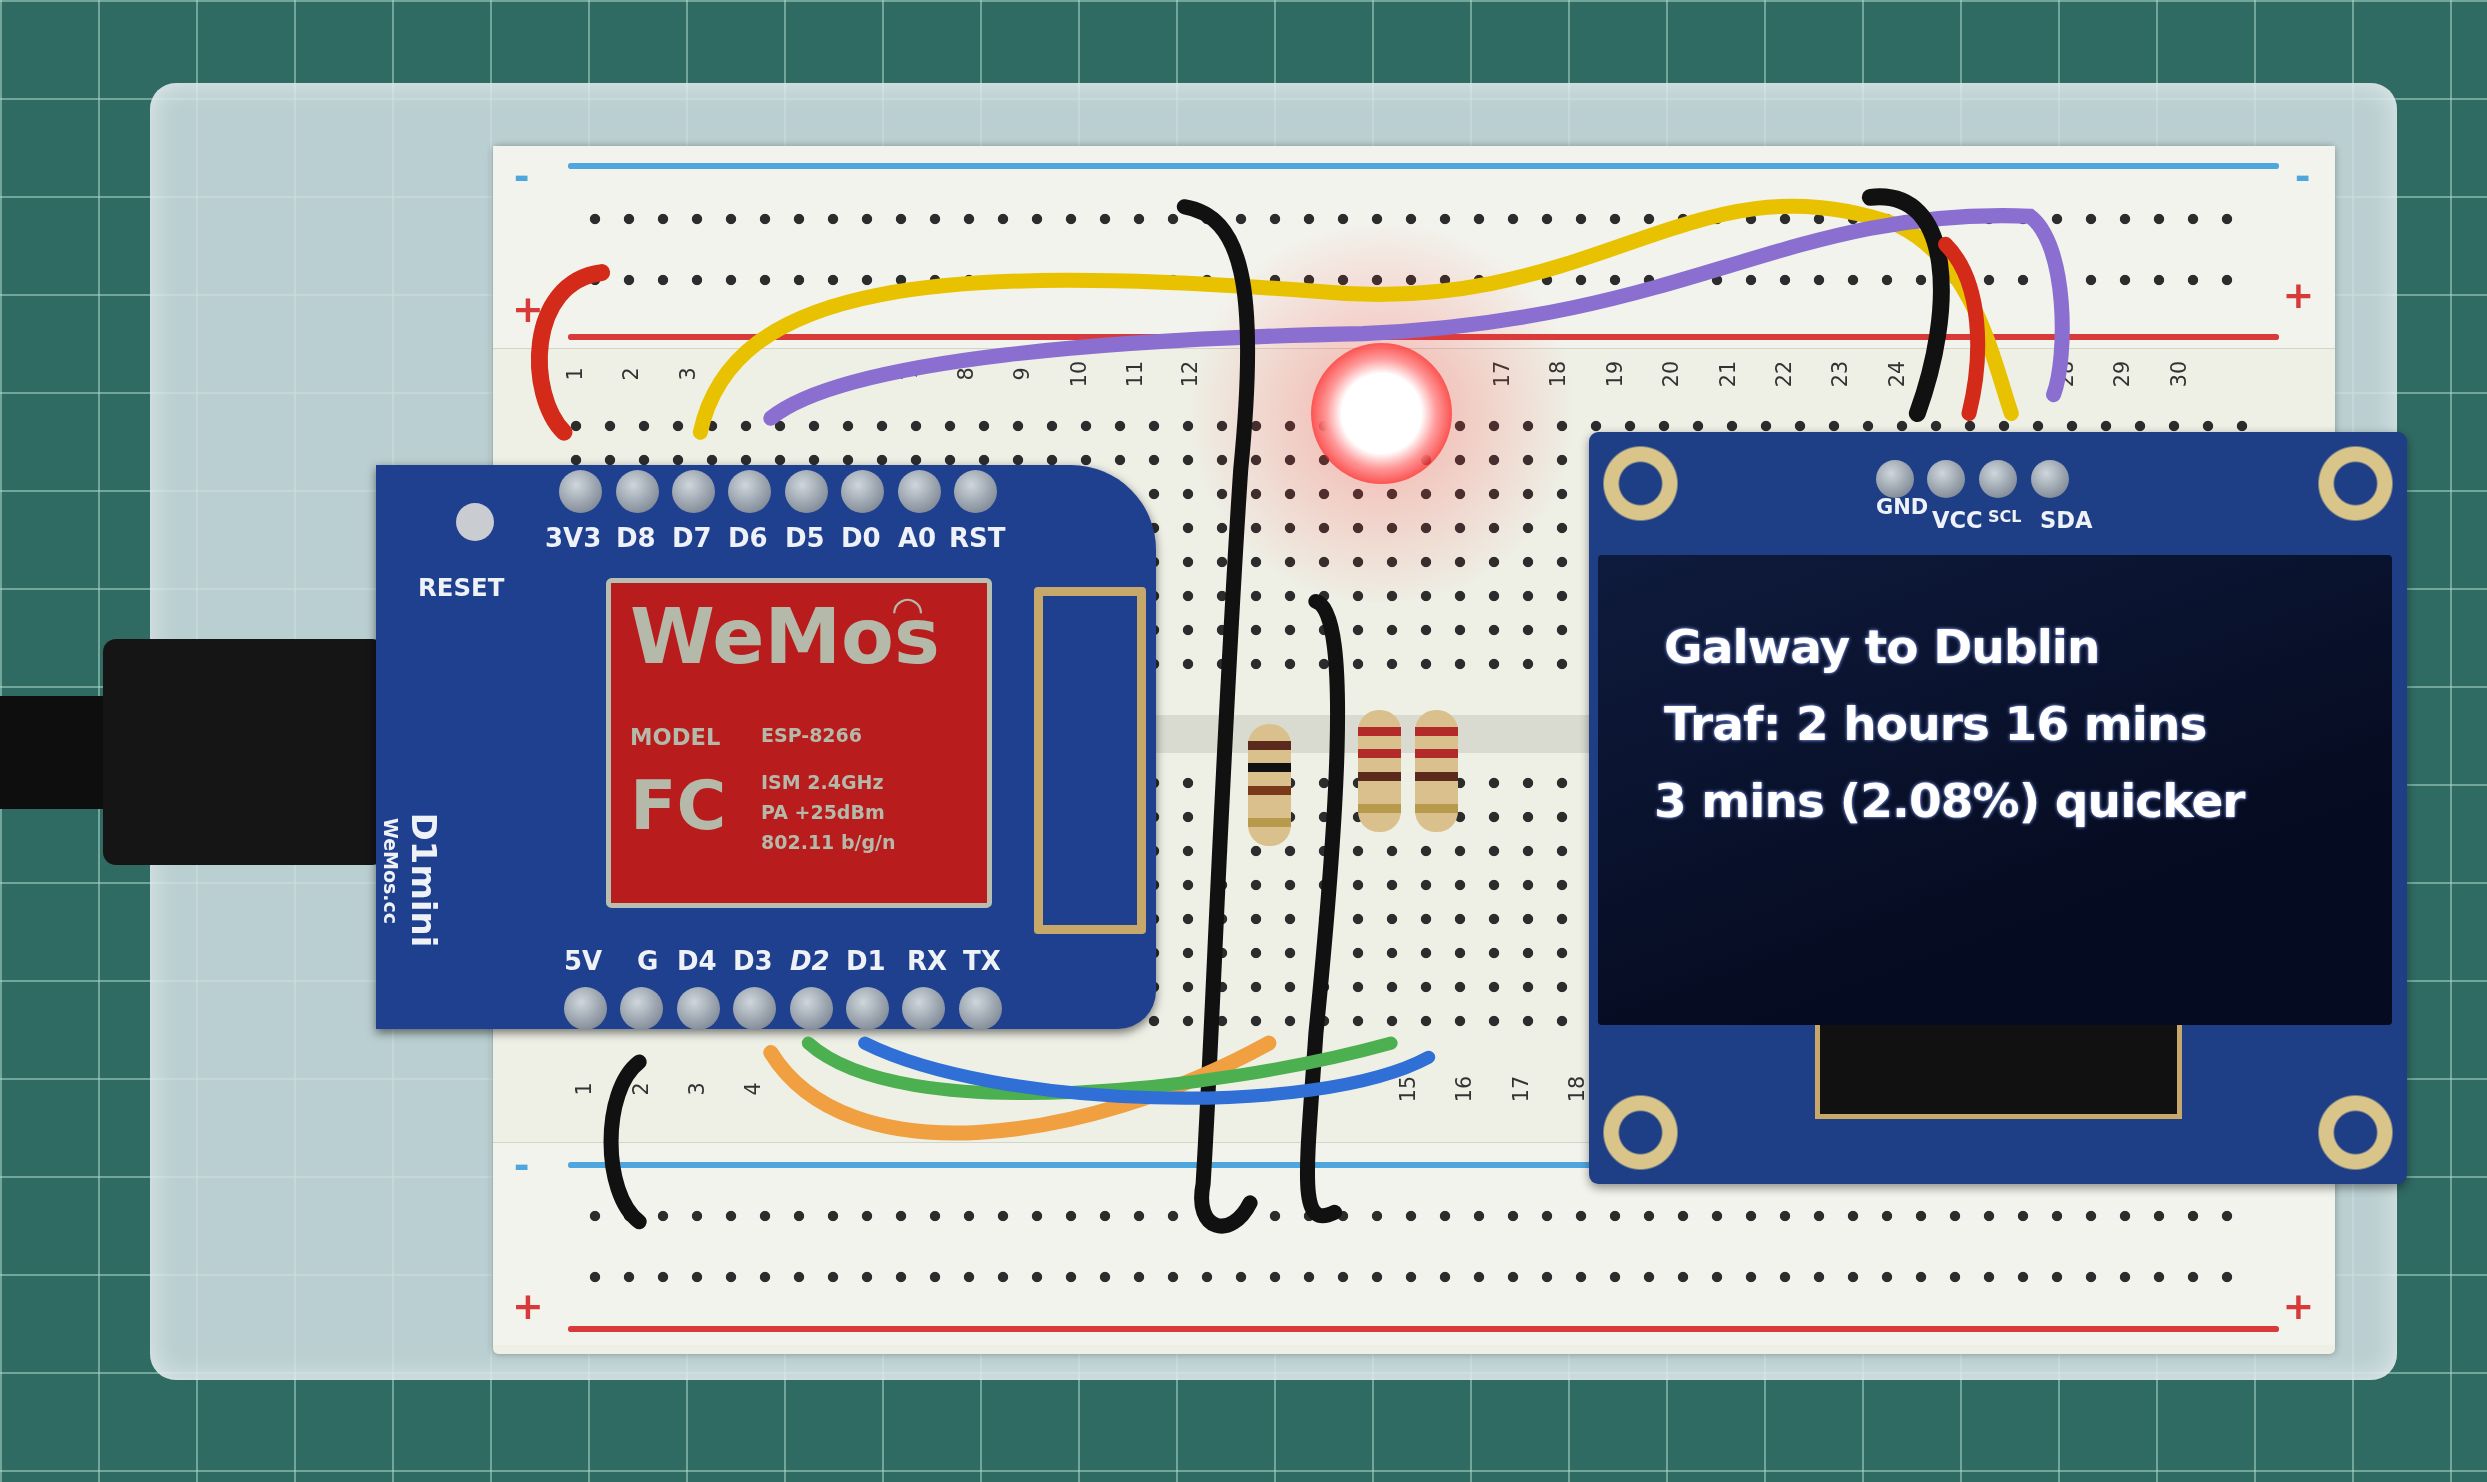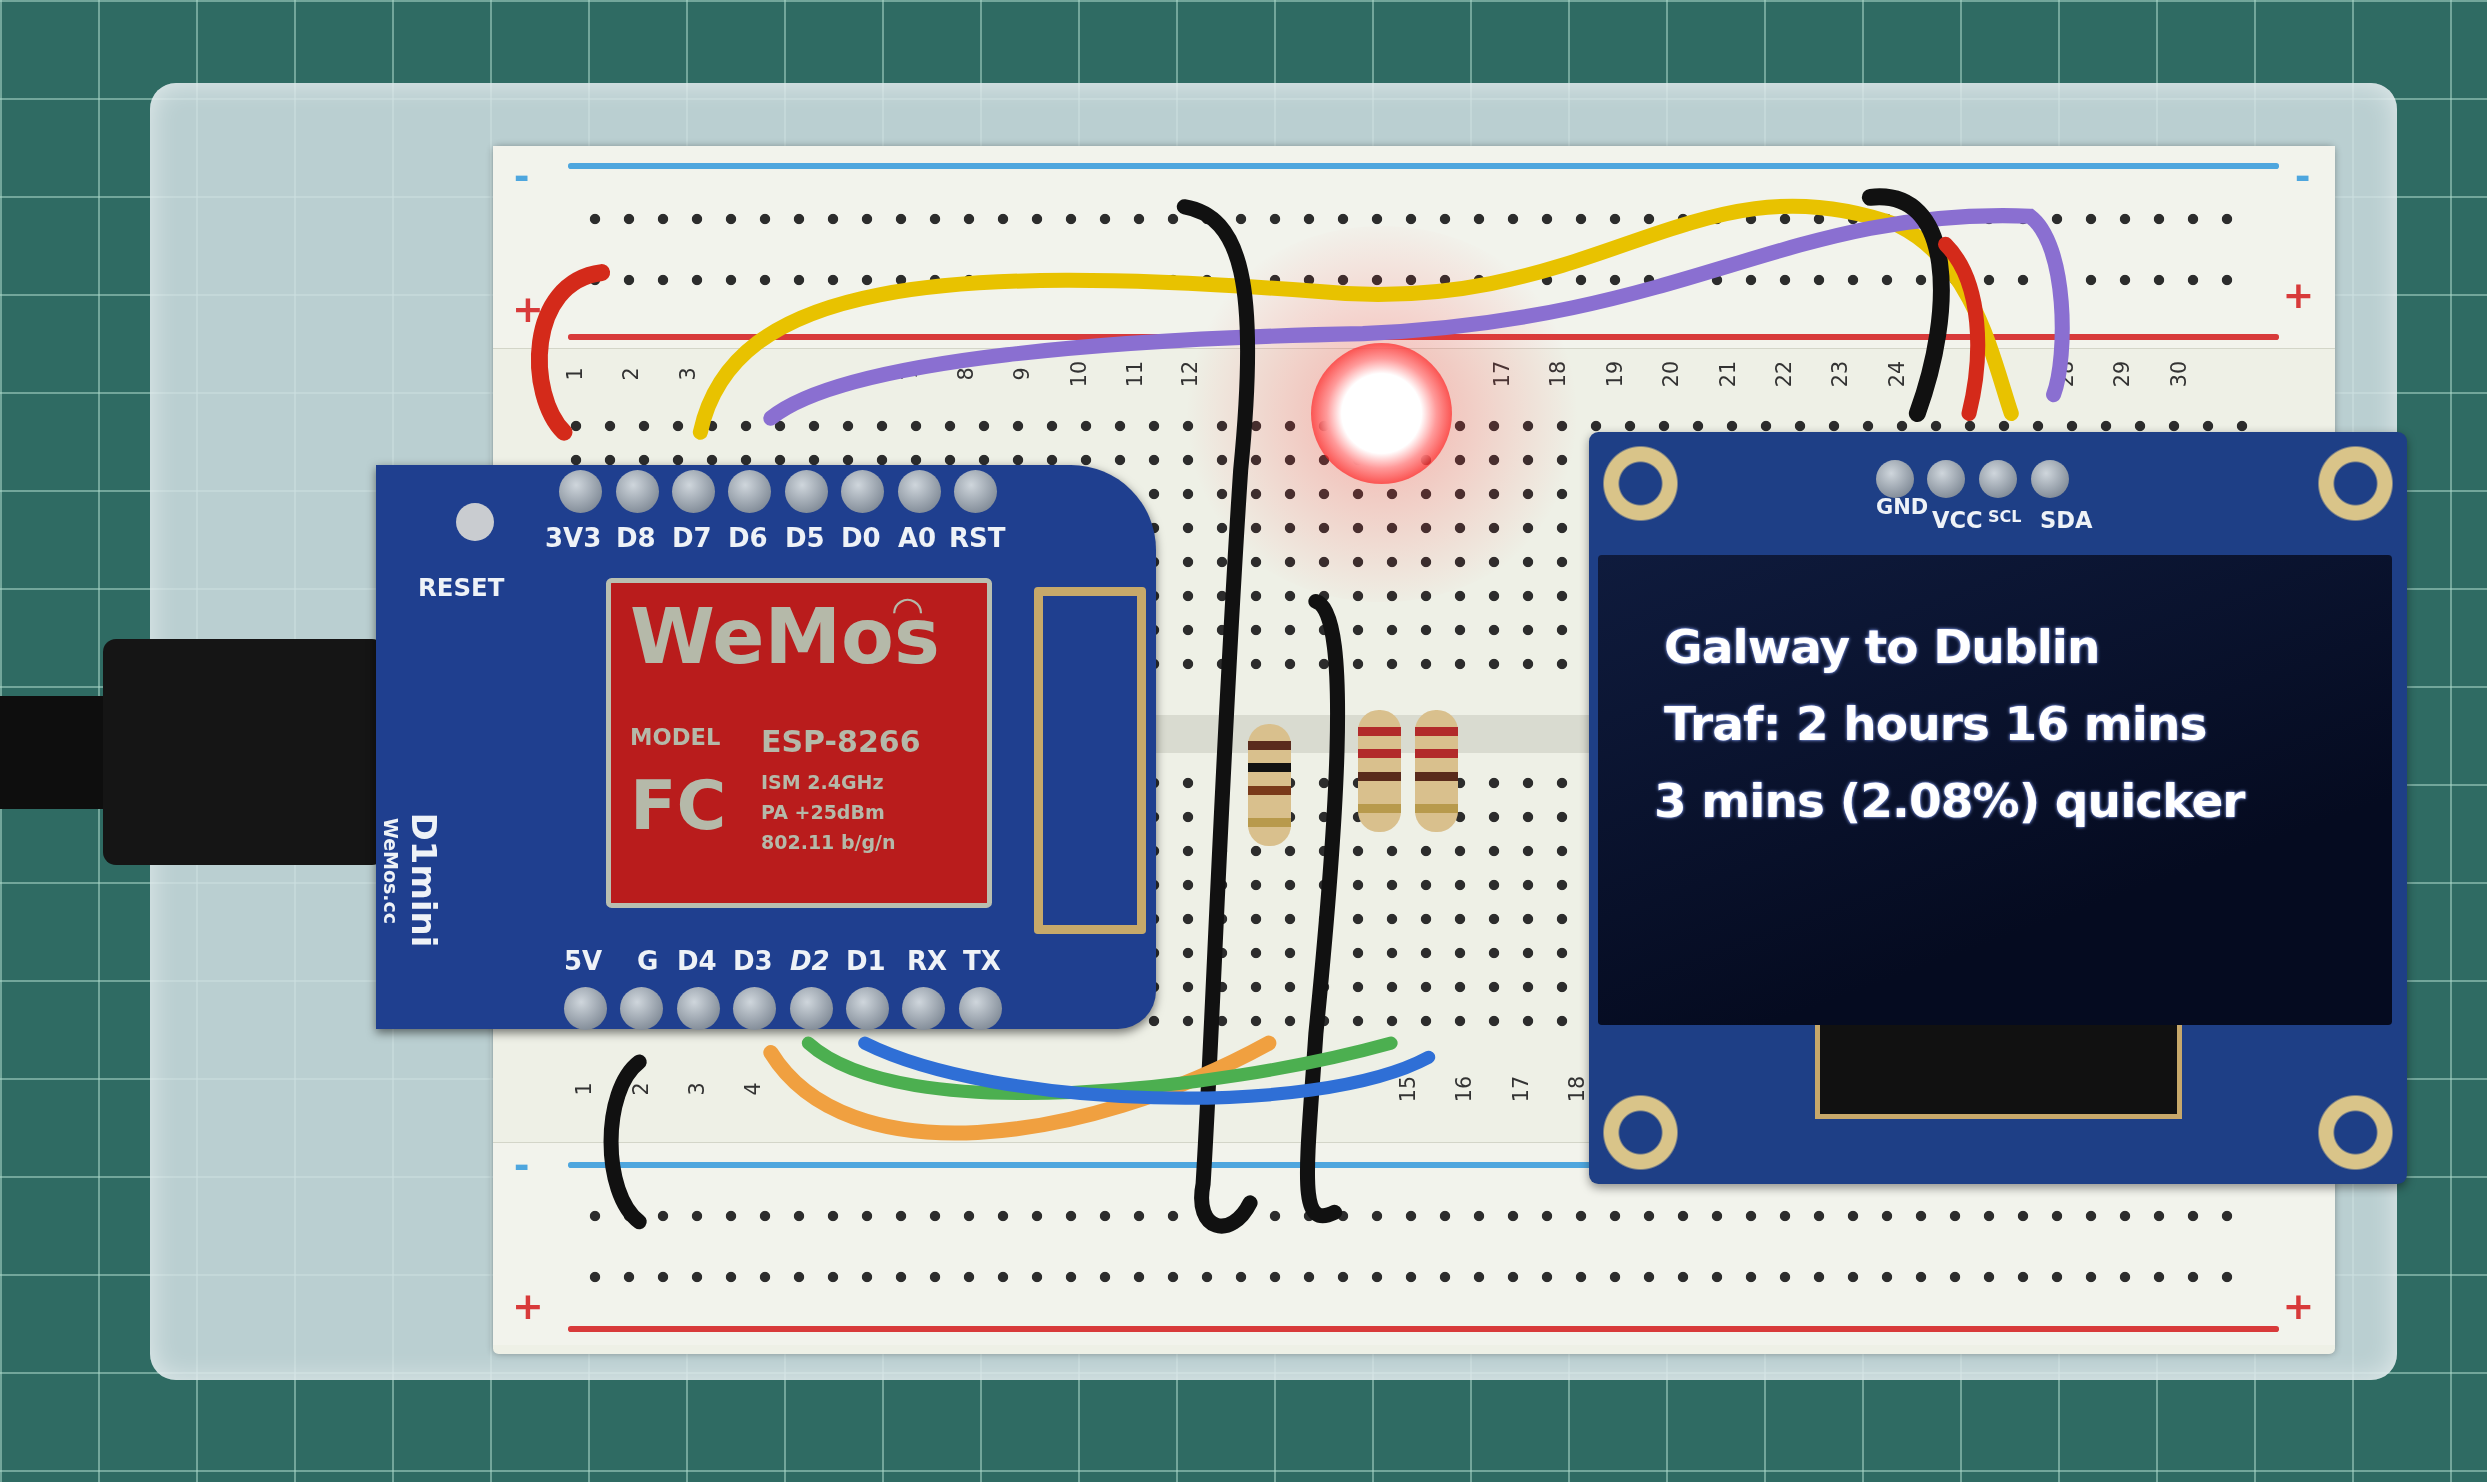--- a/index.html
+++ b/index.html
@@ -175,21 +175,21 @@
   <span class="pinlabel" style="left:-19px;top:395px;transform:rotate(90deg);font-size:34px;">D1mini</span>
   <span class="pinlabel" style="left:-38px;top:395px;transform:rotate(90deg);font-size:19px;">WeMos.cc</span>
 
   <div class="abs" style="left:658px;top:122px;width:94px;height:329px;border:9.4px solid #c6a96a;border-radius:3.8px;"></div>
 </div>
 
 <div id="esp" class="abs">
   <span class="esptext" style="left:19px;top:9.4px;font-size:77px;">WeMos</span>
   <span class="esptext" style="left:282px;top:4.7px;font-size:38px;">◠</span>
   <span class="esptext" style="left:19px;top:141px;font-size:22.6px;">MODEL</span>
-  <span class="esptext" style="left:150px;top:141px;font-size:30px;">ESP-8266</span>
+  <span class="esptext" style="left:150px;top:141px;font-size:19px;">ESP-8266</span>
   <span class="esptext" style="left:19px;top:183px;font-size:68px;">FC</span>
   <span class="esptext" style="left:150px;top:188px;font-size:19px;">ISM 2.4GHz</span>
   <span class="esptext" style="left:150px;top:218px;font-size:19px;">PA +25dBm</span>
   <span class="esptext" style="left:150px;top:248px;font-size:19px;">802.11 b/g/n</span>
 </div>
 
 <div id="oled" class="abs">
   <div class="mount" style="left:9.4px;top:9.4px;"></div>
   <div class="mount" style="right:9.4px;top:9.4px;"></div>
   <div class="mount" style="left:9.4px;bottom:9.4px;"></div>

